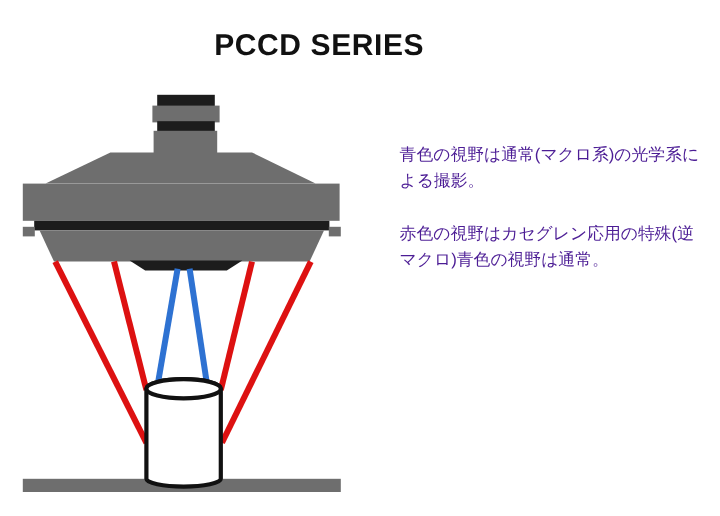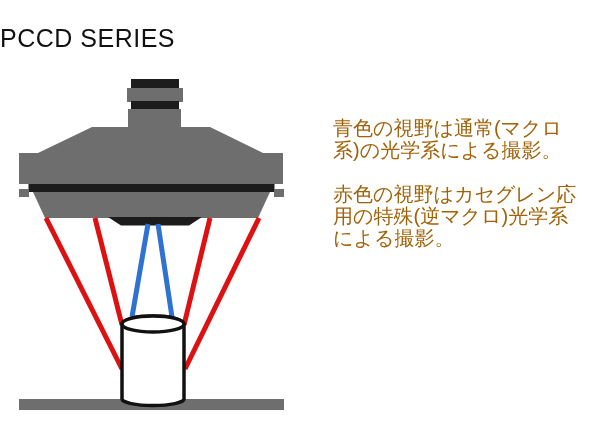--- a/index.html
+++ b/index.html
@@ -13,40 +13,40 @@
     width: 600px;
     height: 430px;
     background: #ffffff;
     overflow: hidden;
   }
   .title {
     position: absolute;
     top: 24px;
     left: 0;
     width: 532px;
-    text-align: left;
+    text-align: center;
     font-size: 25px;
-    font-weight: 400;
+    font-weight: 700;
     color: #111111;
     letter-spacing: 0.5px;
     white-space: nowrap;
   }
   .diagram-svg {
     position: absolute;
     top: 0;
     left: 0;
   }
   .description {
     position: absolute;
     left: 333px;
     top: 117px;
     width: 252px;
-    font-size: 20px;
+    font-size: 14px;
     line-height: 22px;
-    color: #a16207;
+    color: #4c1d95;
   }
   .description p {
     margin: 0 0 22px 0;
   }
 </style>
 </head>
 <body>
 
 <div class="page">
 
@@ -80,16 +80,16 @@
 
     <line x1="148" y1="224" x2="132" y2="317" stroke-width="5" stroke="#2e72d2"></line>
     <line x1="158" y1="224" x2="172" y2="317" stroke-width="5" stroke="#2e72d2"></line>
 
     <path d="M122,324 L122,399 A31,6.5 0 0 0 184,399 L184,324 A31,8 0 0 0 122,324 Z" stroke-width="3.5" fill="#ffffff" stroke="#111111"></path>
     <ellipse cx="153" cy="324" rx="31" ry="8" stroke-width="3.5" fill="#ffffff" stroke="#111111"></ellipse>
   </svg>
 
   <div class="description">
     <p>青色の視野は通常(マクロ系)の光学系による撮影。</p>
-    <p>赤色の視野はカセグレン応用の特殊(逆マクロ)光学系による撮影。</p>
+    <p>赤色の視野はカセグレン応用の特殊(逆マクロ)青色の視野は通常。</p>
   </div>
 
 </div>
 
 </body></html>

